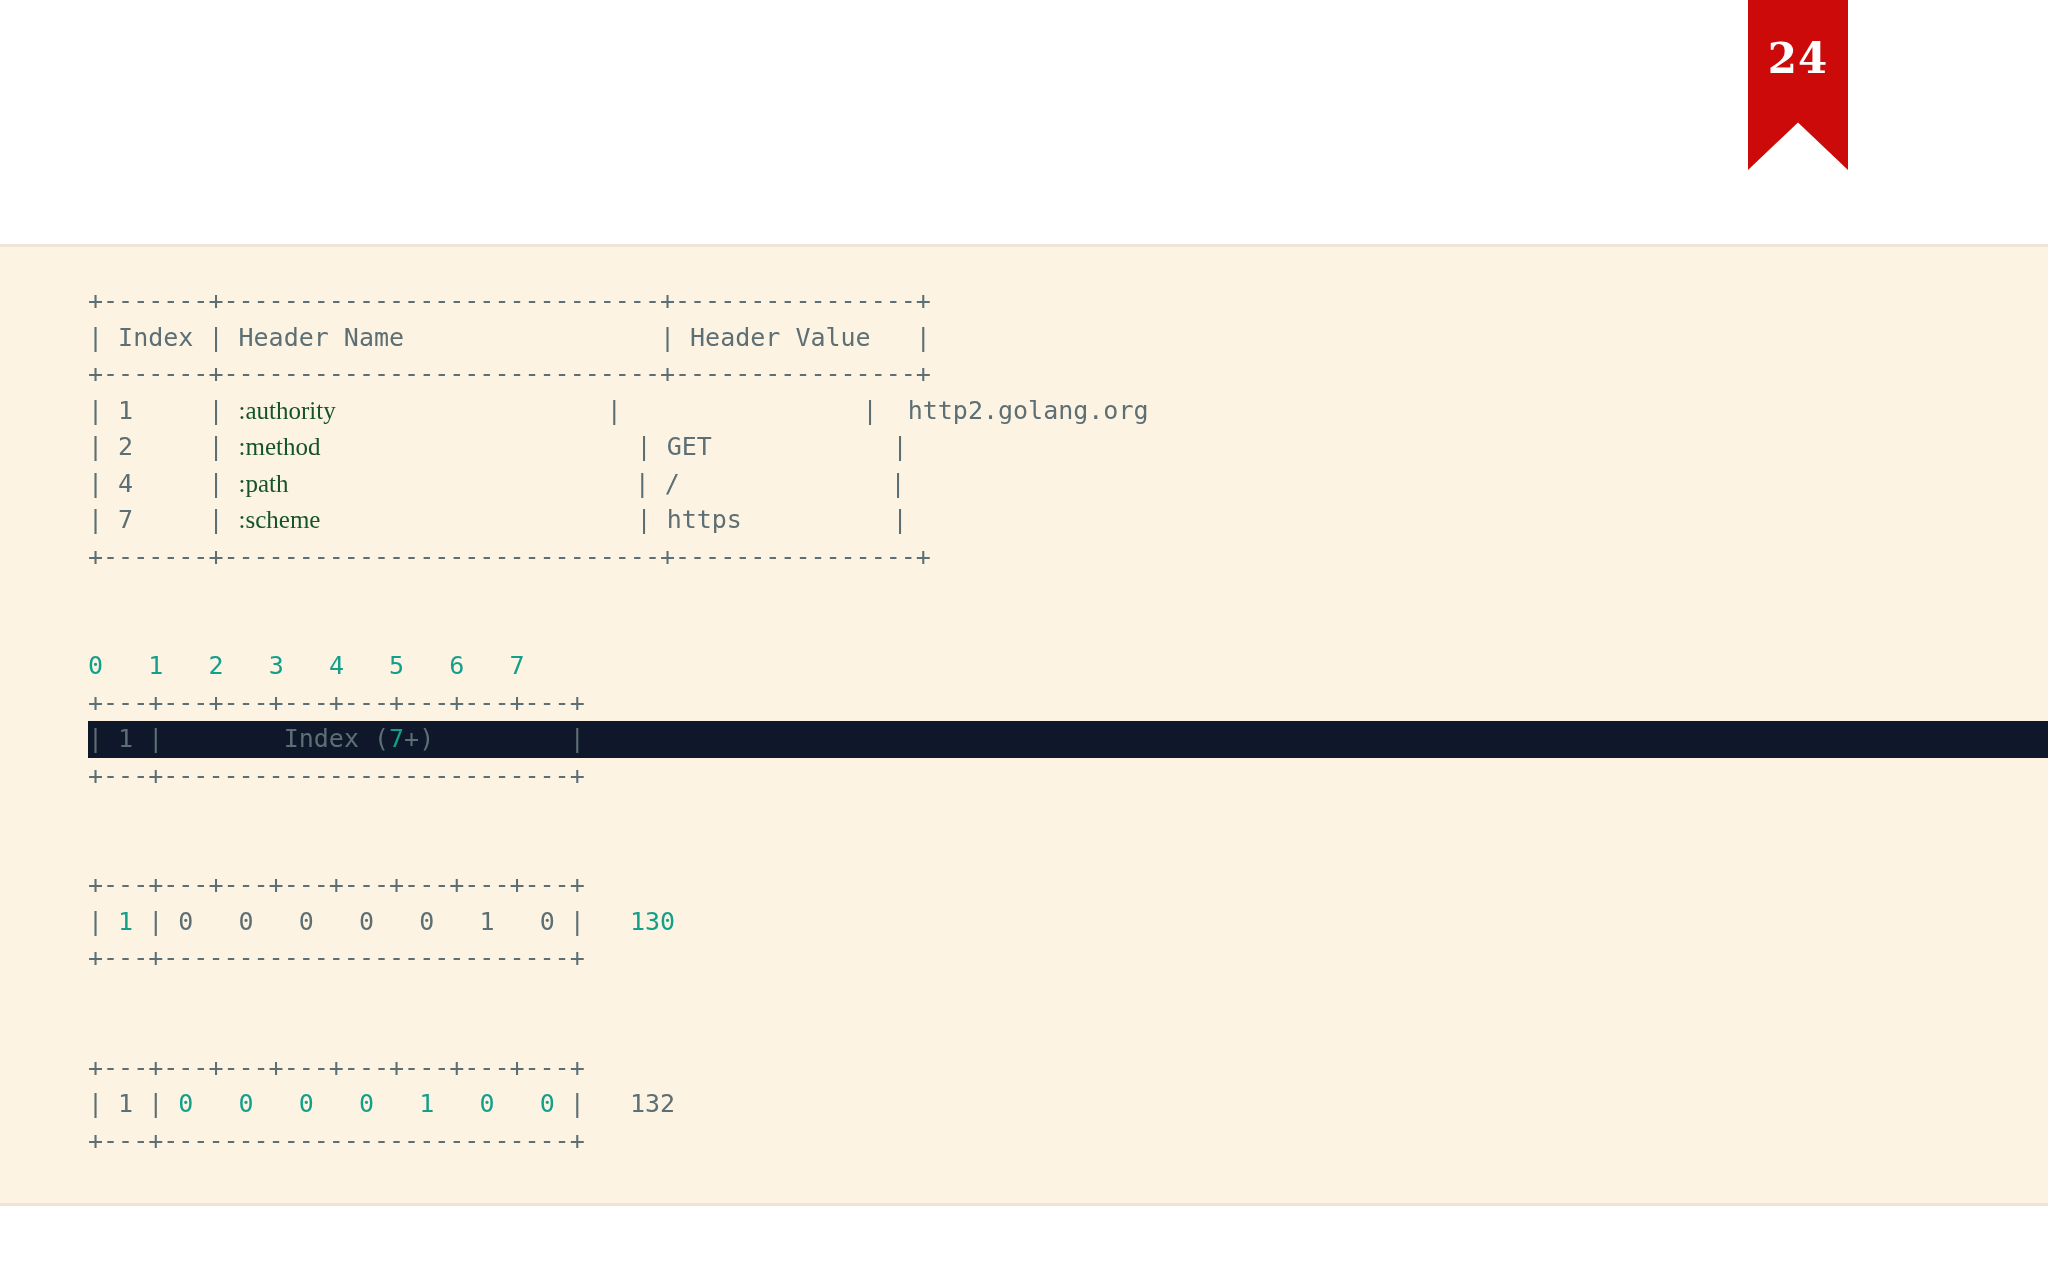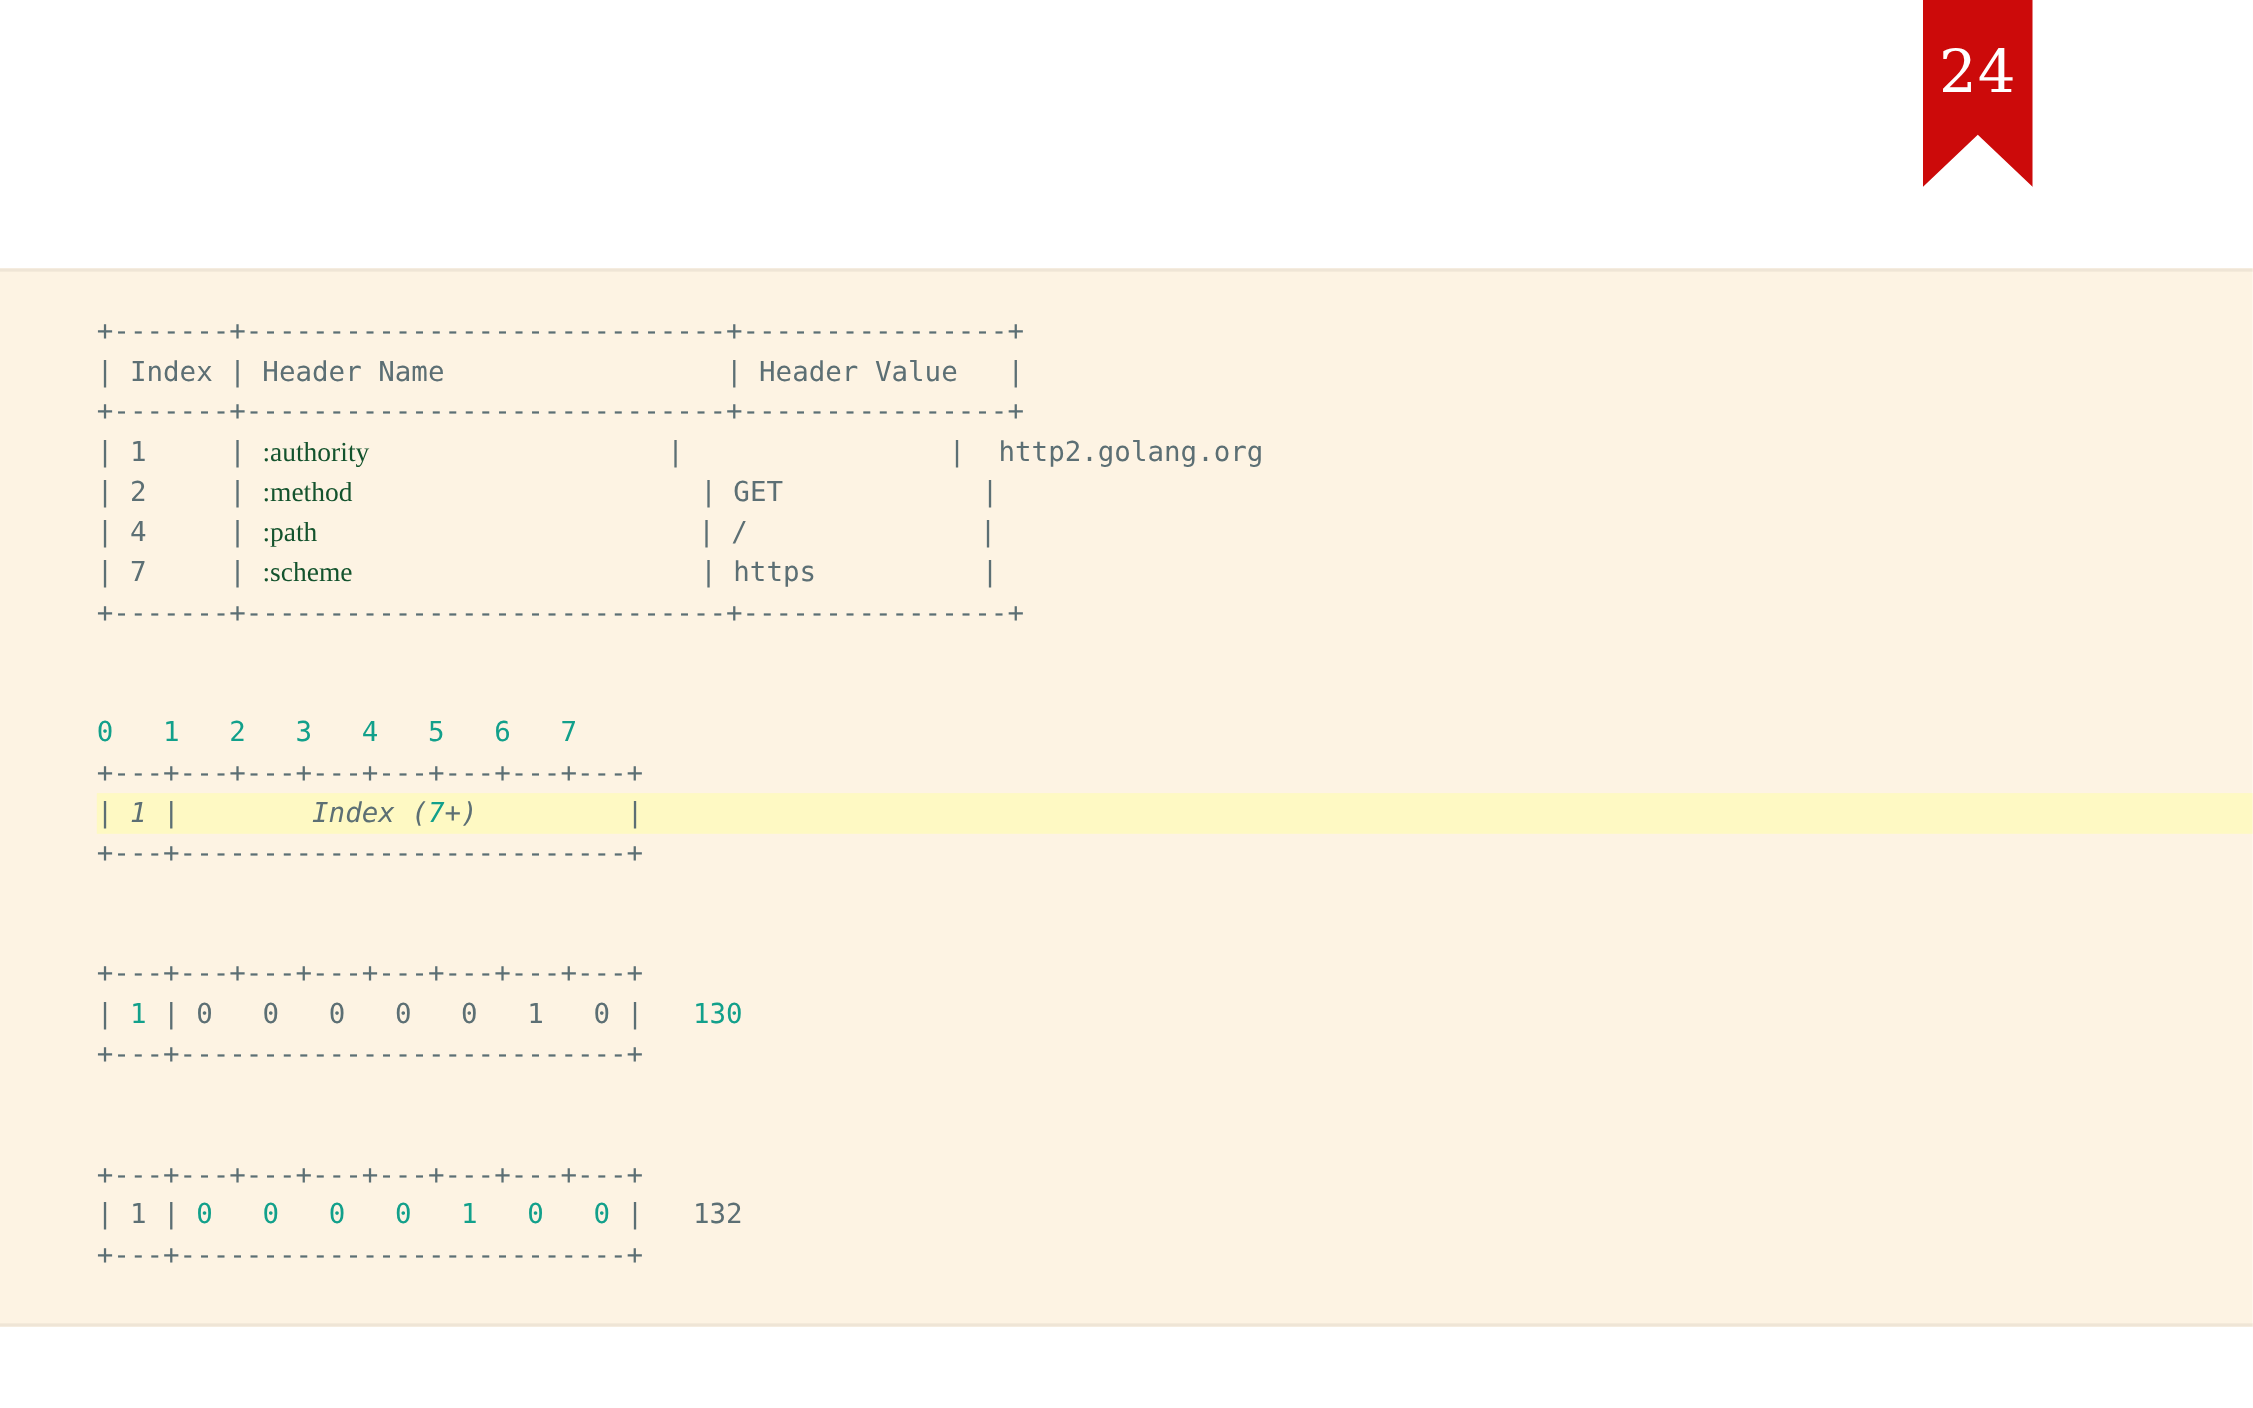--- a/index.html
+++ b/index.html
@@ -63,22 +63,22 @@
     clip-path: polygon(0 0, 100% 0, 100% 100%, 50% 72%, 0 100%);
   }
   .page-ribbon-number {
     position: absolute;
     left: 0;
     top: 34px;
     width: 100px;
     text-align: center;
     color: #ffffff;
     font-family: "DejaVu Serif", "Liberation Serif", serif;
-    font-size: 54px;
-    font-weight: 400;
+    font-size: 42px;
+    font-weight: 700;
     letter-spacing: 1px;
   }
 
   
   .code-block {
     position: absolute;
     left: 0;
     top: 244px;
     width: 2048px;
     height: 962px;
@@ -103,21 +103,21 @@
     color: #5c6f74;
     white-space: pre;
     letter-spacing: 0px;
   }
   .ln { display: block; height: 36.5px; }
   .blank { display: block; height: 36.5px; }
 
   
   .kw    { color: #14532d; font-family: Liberation Serif, serif; }   
   .tl    { color: #12a08b; }   
-  .hl    { background: #fef9c3; font-style: italic; }  
+  .hl    { background: #0f172a; }  
 
   .code-block::selection { background: transparent; }
 </style>
 </head>
 <body>
 
 <div class="slide">
 
 
   <div class="page-ribbon">

